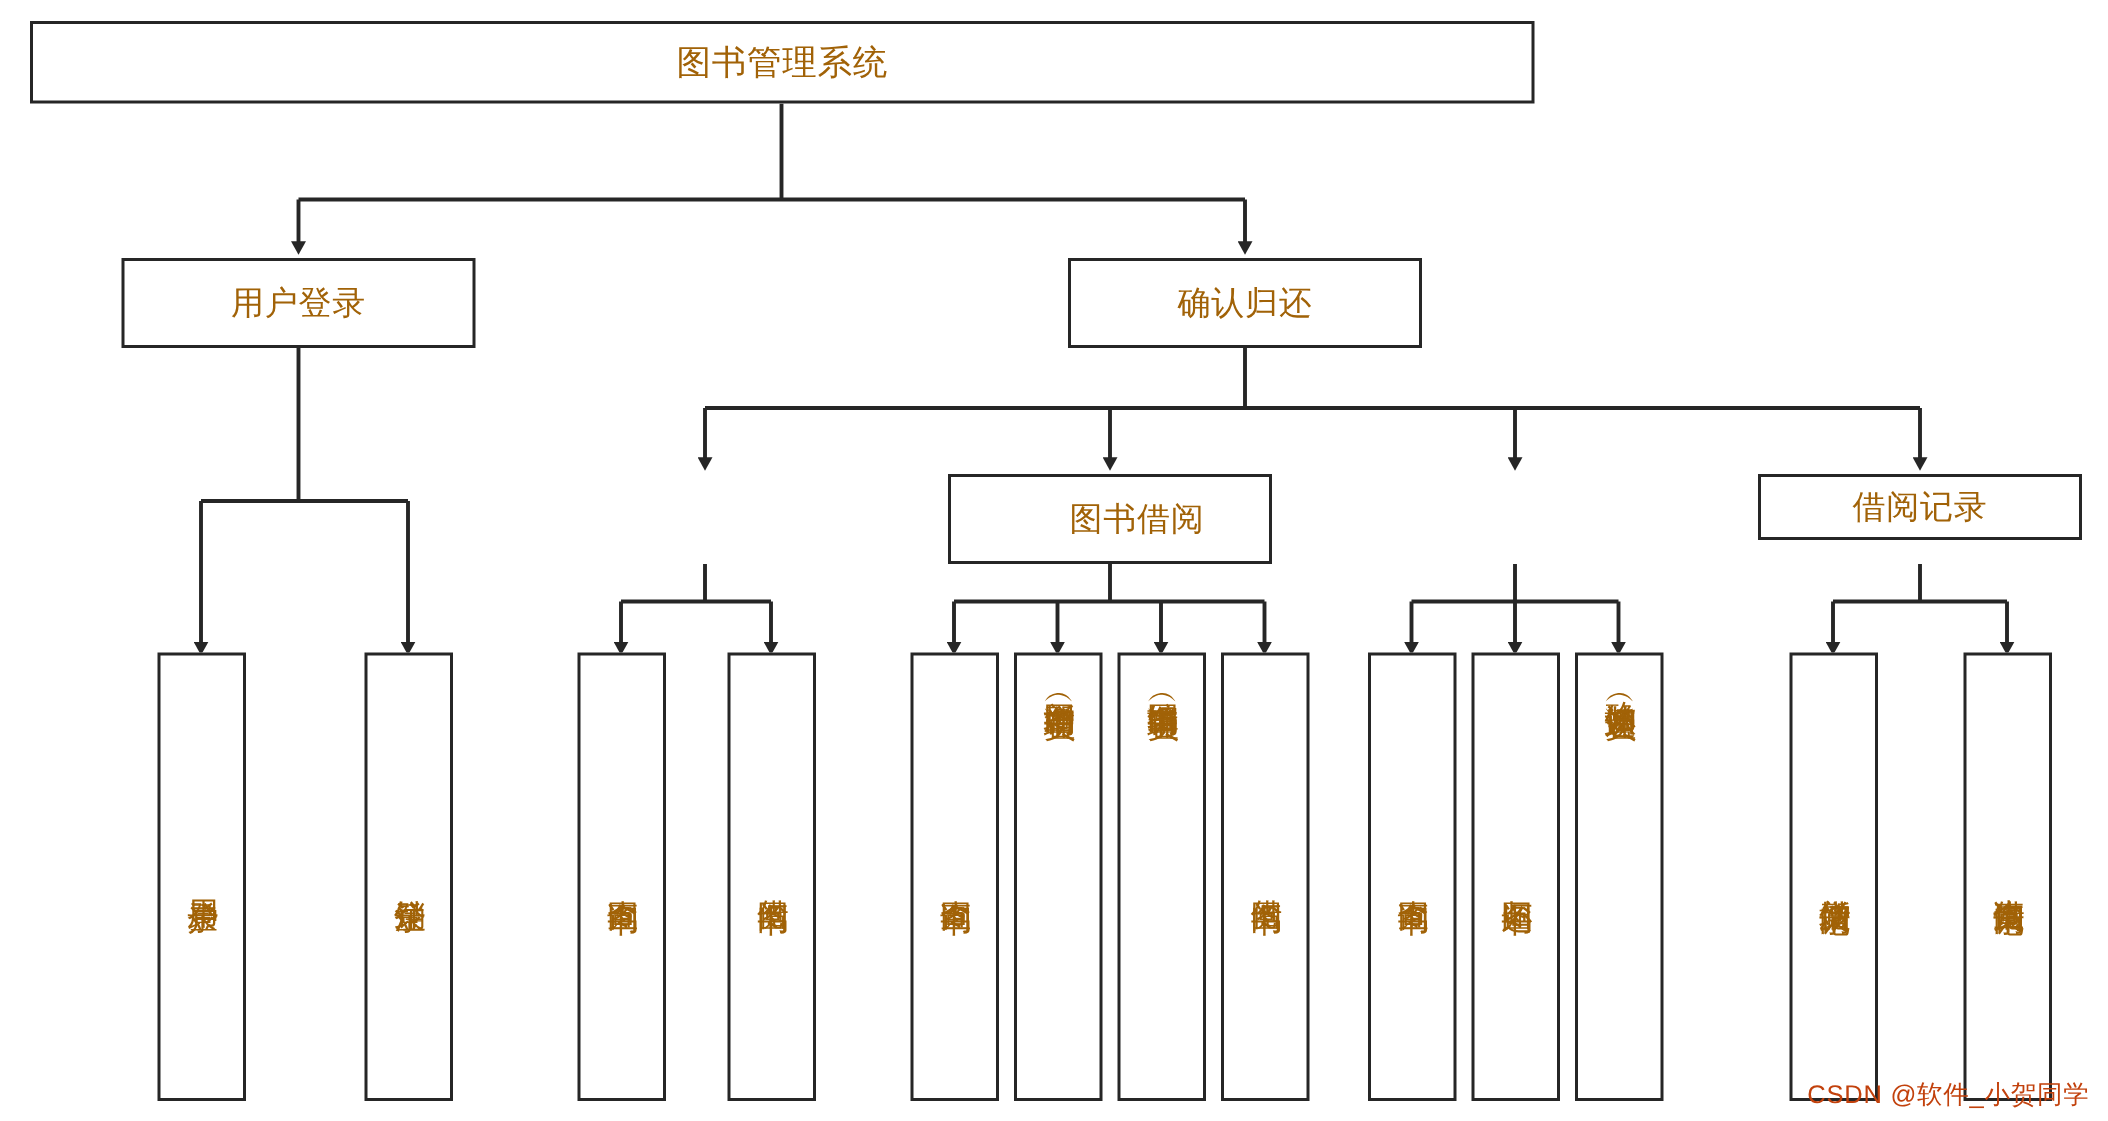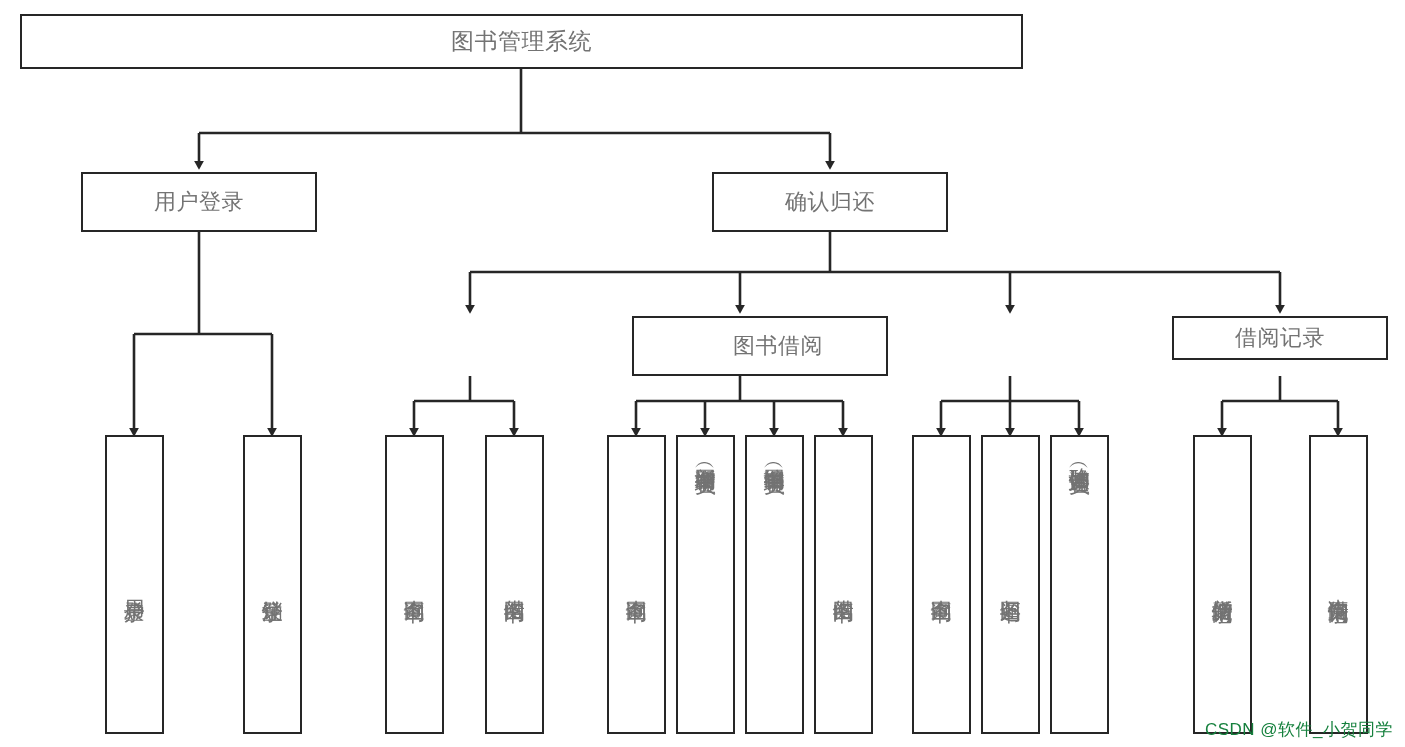--- a/index.html
+++ b/index.html
@@ -35,21 +35,21 @@
     align-items: center;
     justify-content: center;
     color: #1a1a1a;
     z-index: 2;
   }
   .node .node-label {
     display: block;
     text-align: center;
     line-height: 1.18;
     letter-spacing: 0.5px;
-    color: #737373;
+    color: #a16207;
   }
   
   .node.horiz .node-label {
     font-size: 22px;
     writing-mode: horizontal-tb;
   }
   .node.root .node-label {
     font-size: 23px;
   }
   
@@ -67,21 +67,21 @@
   }
   .node.vert.centered {
     align-items: center;
     padding-top: 0;
   }
   #watermark {
     position: absolute;
     right: 12px;
     bottom: 6px;
     font-size: 17px;
-    color: #15803d;
+    color: #c2410c;
     letter-spacing: 0.5px;
     z-index: 5;
     user-select: none;
   }
 </style>
 </head>
 <body>
 
 <div id="diagram-root">
 
@@ -141,21 +141,21 @@
 
   <div class="node horiz" style="left:81px; top:172px; width:236px; height:60px;">
     <span class="node-label">用户登录</span>
   </div>
 
   <div class="node horiz" style="left:712px; top:172px; width:236px; height:60px;">
     <span class="node-label">确认归还</span>
   </div>
 
 
-  <div class="node horiz" style="left:632px; top:316px; width:256px; height:60px;padding-left:36px;">
+  <div class="node horiz" style="left:632px; top:316px; width:216px; height:60px;padding-left:36px;">
     <span class="node-label">图书借阅</span>
   </div>
 
 
   <div class="node horiz" style="left:1172px; top:316px; width:216px; height:44px;">
     <span class="node-label">借阅记录</span>
   </div>
 
   <div class="node vert centered" style="left:105px; top:435px; width:59px; height:299px;">
     <span class="node-label">用户登录</span>

